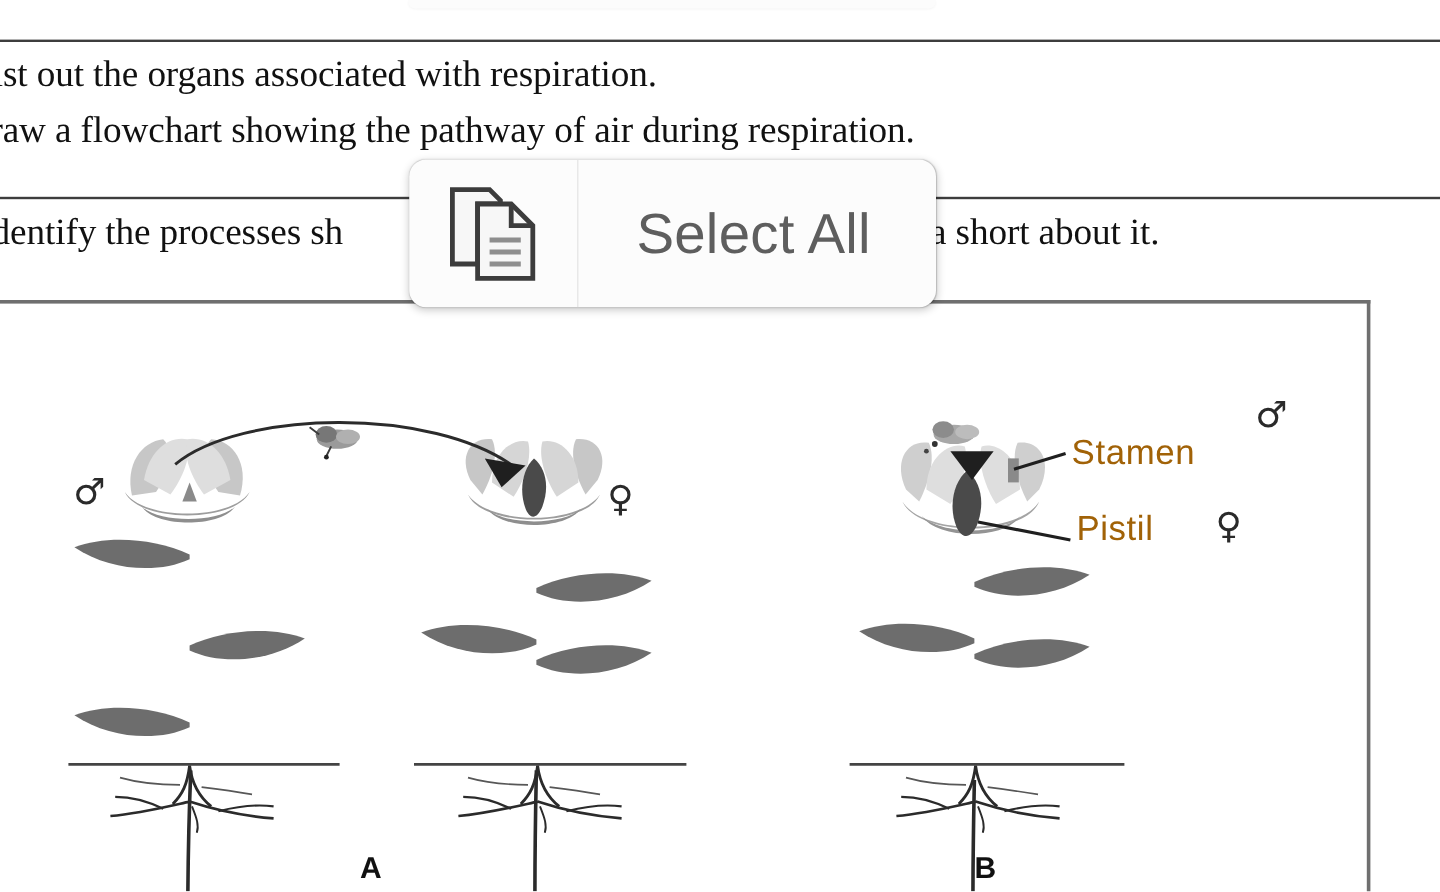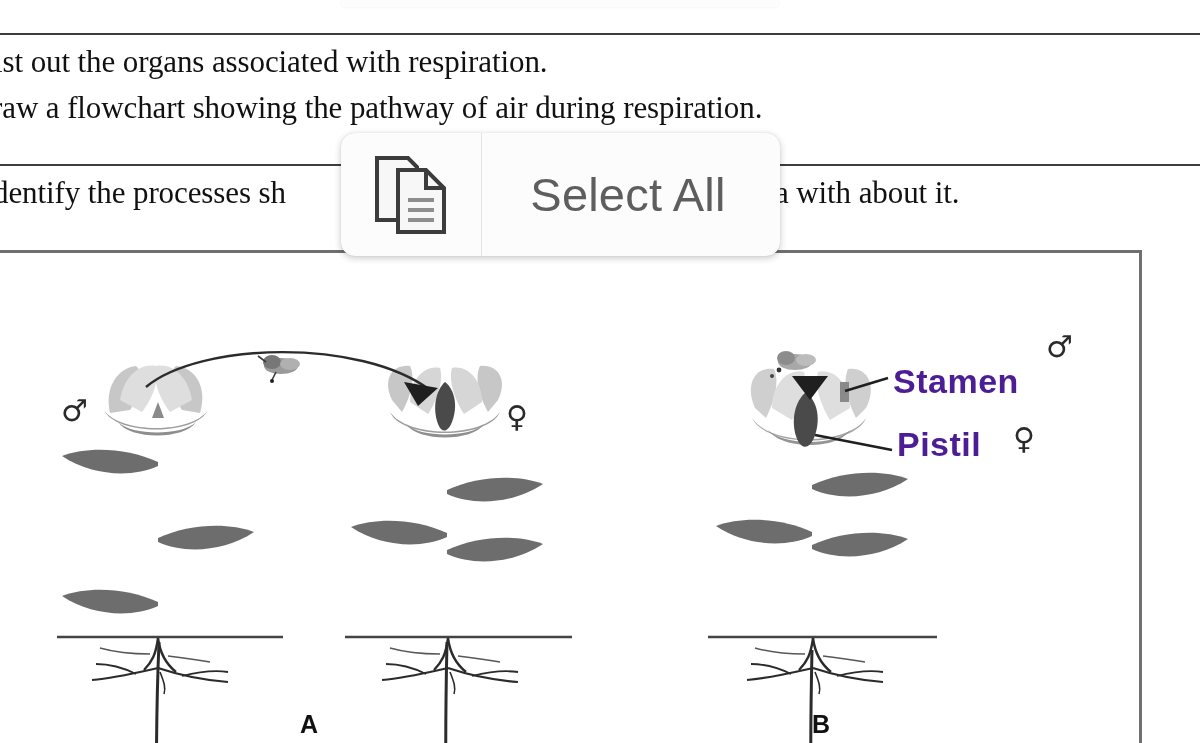--- a/index.html
+++ b/index.html
@@ -130,23 +130,23 @@
     font-size: 25px;
     color: #111111;
   }
   .fig-caption.cap-a { left: 300px; top: 710px; }
   .fig-caption.cap-b { left: 812px; top: 710px; }
 
   
   .fig-label {
     position: absolute;
     font-family: "Liberation Sans", sans-serif;
-    font-weight: 700;
-    font-size: 34px;
-    color: #4c1d95;
+    font-weight: 400;
+    font-size: 29px;
+    color: #a16207;
     white-space: nowrap;
     letter-spacing: 0.5px;
   }
   .fig-label.stamen { left: 893px; top: 362px; }
   .fig-label.pistil { left: 897px; top: 425px; text-align: right; }
 
   .sex-sym {
     position: absolute;
     font-family: "DejaVu Sans", sans-serif;
     color: #2a2a2a;
@@ -163,21 +163,21 @@
 <div id="page">
 
   <div class="top-sliver"></div>
 
   <div class="rule r1"></div>
   <div class="rule r2"></div>
 
   <div class="doc-line l1">ist out the organs associated with respiration.</div>
   <div class="doc-line l2">raw a flowchart showing the pathway of air during respiration.</div>
   <div class="doc-line l3a">dentify the processes sh</div>
-  <div class="doc-line l3b">a with about it.</div>
+  <div class="doc-line l3b">a short about it.</div>
 
   <div class="figure-frame"></div>
 
   <div class="figure-canvas">
     <svg width="1200" height="493" viewBox="0 0 1200 493" xmlns="http://www.w3.org/2000/svg">
       <defs>
         <g id="leafL">
           <path d="M0,0 C-30,-14 -70,-16 -96,-6 C-66,14 -26,16 0,4 Z" fill="#6d6d6d"></path>
         </g>
         <g id="leafR">

